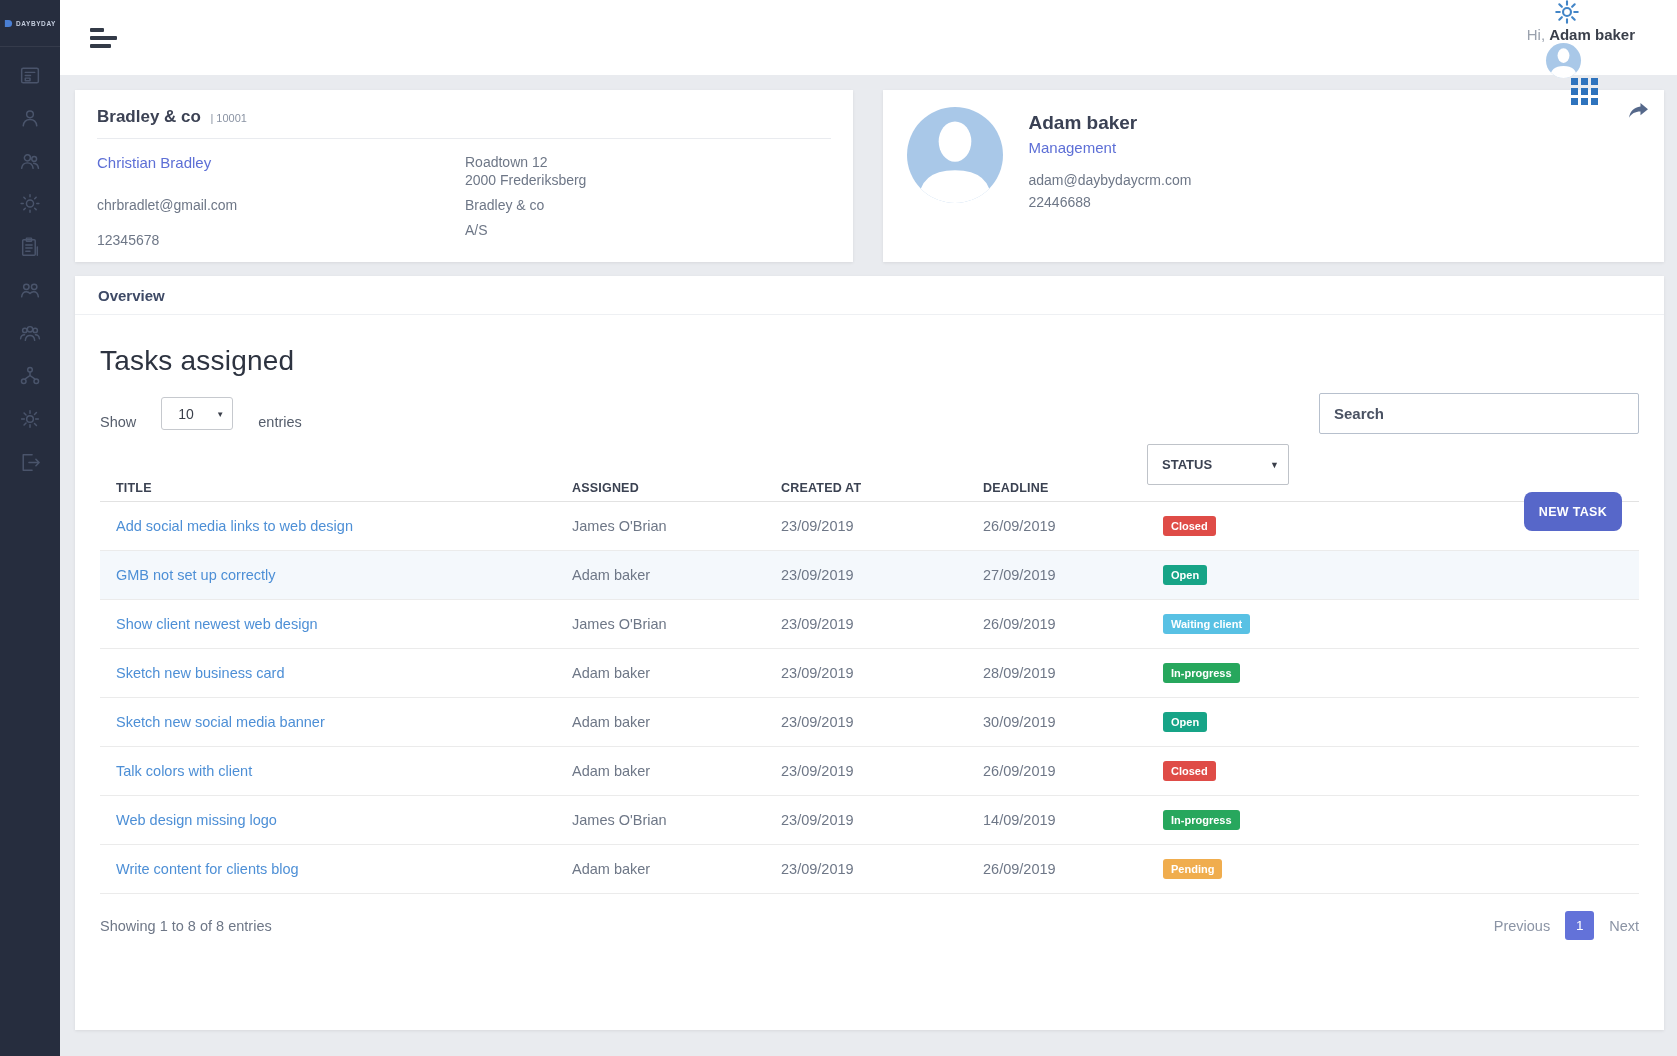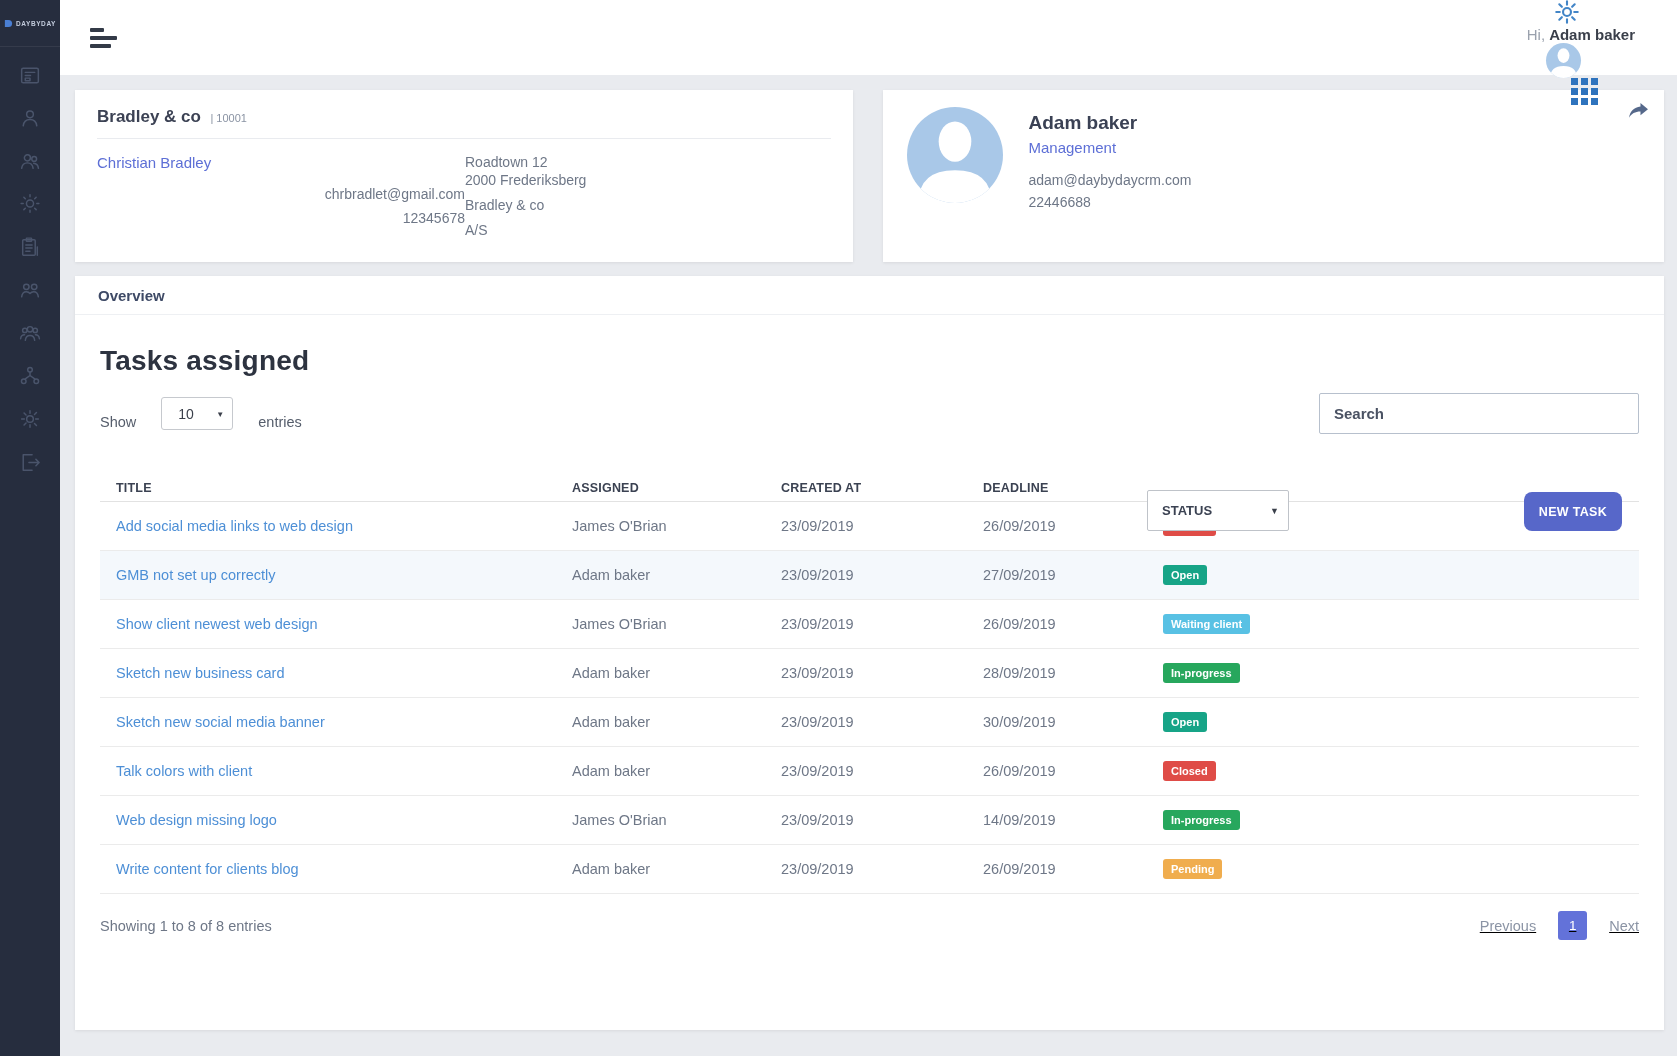--- a/index.html
+++ b/index.html
@@ -33,62 +33,62 @@
   .cards-row { position:absolute; left:75px; top:90px; right:13px; display:flex; gap:30px; }
   .card { background:#fff; height:172px; flex:1 1 0; box-shadow:0 1px 3px rgba(0,0,0,.08); }
   .company-card { padding:17px 22px; }
   .company-title-row { padding-bottom:11px; border-bottom:1px solid #e9ebef; }
   .company-name { font-size:17px; color:#3c4254; font-weight:600; }
   .company-no { font-size:11px; color:#8a93a3; margin-left:5px; font-weight:400; }
   .company-cols { display:flex; margin-top:15px; }
   .col-left { width:368px; }
   .contact-link { color:#5d6fd6; font-size:15px; text-decoration:none; display:inline-block; margin-bottom:7px; cursor:pointer; }
   .muted { color:#6e7787; font-size:14px; }
-  .line { margin-top:8px;text-align:right; }
+  .line { margin-top:19px; }
   .addr div { margin-bottom:2px; }
   .addr .gap { margin-top:9px; }
   .user-card { padding:17px 24px; display:flex; gap:26px; position:relative; }
   .avatar-lg { width:96px; height:96px; border-radius:50%; background:#a9c8e8; overflow:hidden; display:flex; justify-content:center; flex:none; }
   .user-info { padding-top:5px; }
   .user-name { font-size:19px; color:#3a4154; font-weight:600; }
   .user-dept { color:#5d6fd6; font-size:15px; margin-top:5px; cursor:pointer; }
   .user-email { margin-top:16px; }
   .user-phone { margin-top:6px; }
   .share-btn { position:absolute; top:13px; right:16px; cursor:pointer; }
   
   .overview-card { position:absolute; left:75px; top:276px; right:13px; bottom:26px; background:#fff; box-shadow:0 1px 3px rgba(0,0,0,.08); }
   .overview-head { height:39px; display:flex; align-items:center; padding:0 23px; border-bottom:1px solid #eef0f3; font-size:15px; font-weight:600; color:#3e4a66; }
   .tabs { display:flex; gap:30px; margin:25px 25px 0; border-bottom:1px solid #e5e8ed; }
   .tab { padding:0 8px 15px; font-size:15px; color:#9ba4b5; cursor:pointer; }
   .tab.active { color:#333a4d; font-weight:600; border-bottom:3px solid #5565c8; margin-bottom:-1px; }
   .tasks-wrap { padding:0 25px; }
-  .tasks-heading { margin:30px 0 0; font-size:28px; font-weight:700; color:#2d3340; letter-spacing:.2px; }
+  .tasks-heading { margin:30px 0 0; font-size:28px; font-weight:400; color:#2d3340; letter-spacing:.2px; }
   .controls { display:flex; align-items:center; margin-top:16px; }
   .show-group { display:flex; align-items:flex-end; gap:25px; font-size:14.5px; color:#555d6b; }
   .select-wrap { position:relative; display:inline-block; }
   .select-wrap::after { content:"▼"; position:absolute; right:9px; top:50%; transform:translateY(-50%); font-size:8px; color:#3a3f4a; pointer-events:none; }
   select { appearance:none; -webkit-appearance:none; background:#fff; font-family:inherit; cursor:pointer; }
   .page-len { width:72px; height:33px; border:1px solid #c6c9ce; border-radius:3px; padding:0 0 0 16px; font-size:14px; color:#3a3f4a; }
   .search-box { margin-left:auto; width:320px; height:41px; border:1px solid #b7c0cd; border-radius:2px; padding:0 14px; font-size:15px; font-weight:700; color:#3a4254; font-family:inherit; }
   .search-box::placeholder { color:#4a5263; font-weight:700; opacity:1; }
   .grid-cols { display:grid; grid-template-columns:456px 209px 202px 180px 1fr; align-items:center; }
   .table-head { margin-top:10px; height:58px; border-bottom:1px solid #e2e2e2; }
   .th { font-size:12.5px; font-weight:700; color:#3b4252; letter-spacing:.2px; padding-left:16px; }
-  .th-status-cell { display:flex; align-items:flex-end; justify-content:space-between; padding-right:17px; }
+  .th-status-cell { display:flex; align-items:flex-start; justify-content:space-between; padding-right:17px; }
   .status-filter { width:142px; height:41px; border:1px solid #bfc3c9; border-radius:2px; padding:0 0 0 14px; font-size:13px; font-weight:700; color:#3b4252; }
   .status-wrap::after { font-size:9px; right:10px; }
   .new-task-btn { height:39px; padding:0 15px; background:#5767c9; color:#fff; border:none; border-radius:8px; font-size:12.5px; font-weight:700; letter-spacing:.3px; cursor:pointer; font-family:inherit;margin-top:48px; }
   .trow { height:49px; border-bottom:1px solid #ebebeb; font-size:14.5px; color:#6e7787; }
   .trow.highlight { background:#f4f8fc; }
   .td { padding-left:16px; }
   .task-link { color:#4d8fd6; text-decoration:none; cursor:pointer; }
   .badge { display:inline-block; padding:4px 8px; border-radius:3px; color:#fff; font-size:11px; font-weight:700; white-space:nowrap; }
   .table-footer { display:flex; align-items:center; margin-top:17px; }
   .footer-info { font-size:14.5px; color:#6e7787; }
-  .pagination { margin-left:auto; display:flex; align-items:center; gap:22px;text-decoration:underline; }
+  .pagination { margin-left:auto; display:flex; align-items:center; gap:15px; }
   .page-btn { color:#8b94a5; font-size:14.5px; cursor:pointer; }
   .page-current { width:29px; height:29px; border-radius:3px; background:#6372d9; color:#fff; display:flex; align-items:center; justify-content:center; font-size:13.5px; cursor:pointer; }
 </style>
 </head>
 <body>
 
 <aside class="sidebar">
   <div class="logo">
     <svg width="9" height="9" viewBox="0 0 10 10">
         <path d="M1 1h4a4 4 0 010 8H3L1 9z" fill="#4a7fd4"></path>

